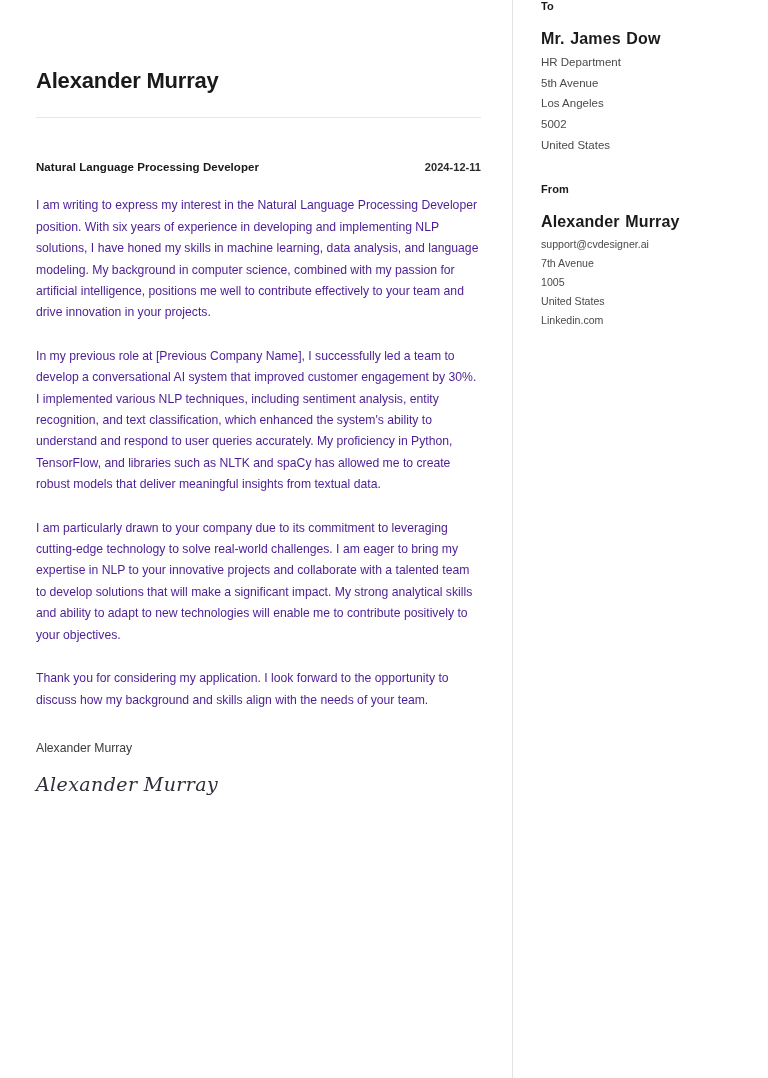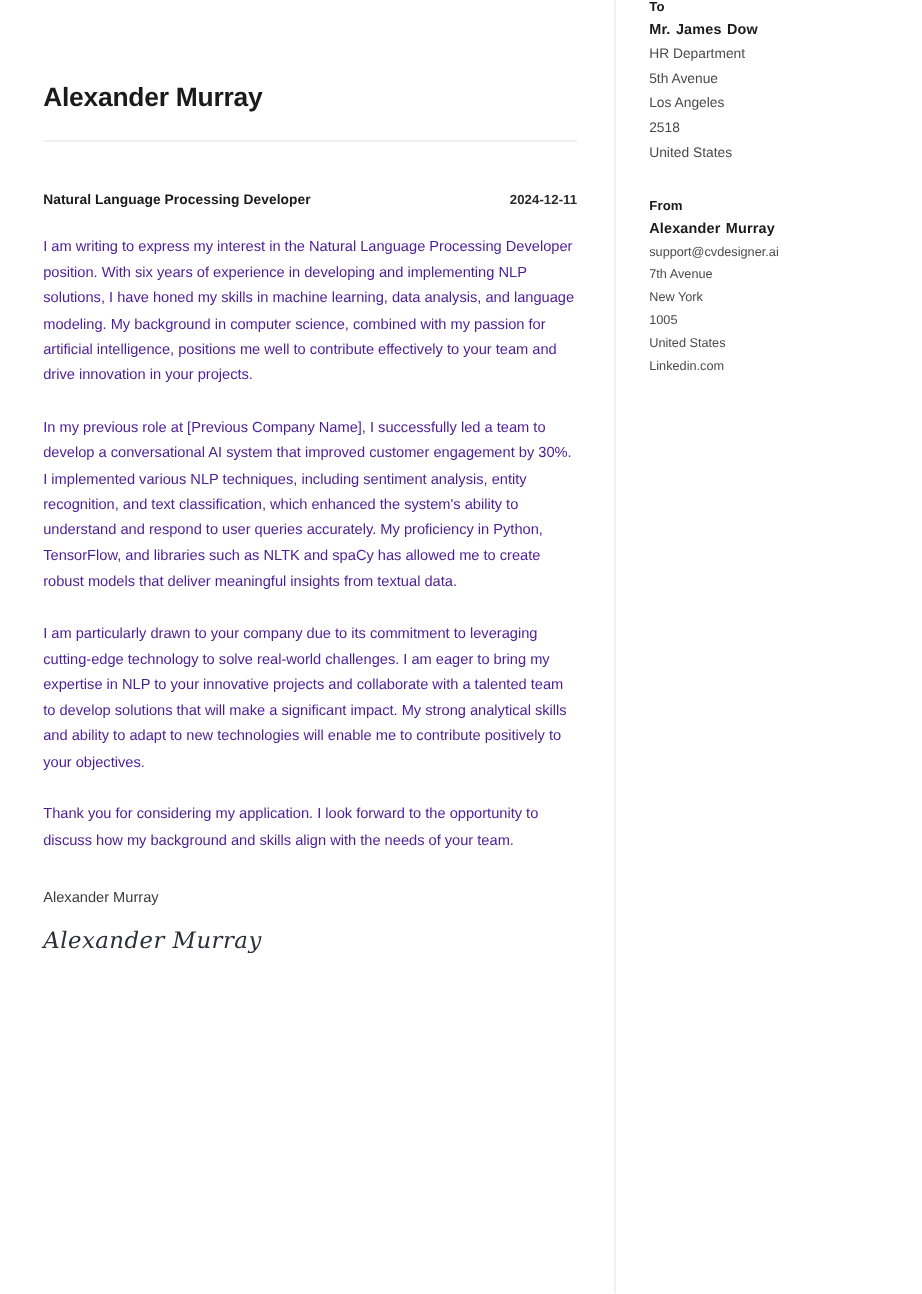--- a/index.html
+++ b/index.html
@@ -124,22 +124,22 @@
   .contact-section-label {
     font-size: 11px;
     font-weight: bold;
     color: #1a1a1a;
     letter-spacing: 0.1px;
   }
   .to-label { }
   .from-label { padding-top: 27px; }
 
   .contact-person {
-    margin-top: 5px;
-    font-size: 12px;
+    margin-top: 18px;
+    font-size: 16px;
     font-weight: bold;
     color: #1a1a1a;
     letter-spacing: 0.15px;
     word-spacing: 1px;
   }
 
   .contact-lines {
     margin-top: 4px;
   }
   .contact-line {
@@ -189,31 +189,30 @@
   <div class="contact">
 
     <div class="contact-section-label to-label">To</div>
 
     <div class="contact-person">Mr. James Dow</div>
 
     <div class="contact-lines">
       <div class="contact-line">HR Department</div>
       <div class="contact-line">5th Avenue</div>
       <div class="contact-line">Los Angeles</div>
-      <div class="contact-line">2518</div>
+      <div class="contact-line">5002</div>
       <div class="contact-line">United States</div>
     </div>
 
     <div class="contact-section-label from-label">From</div>
 
     <div class="contact-person">Alexander Murray</div>
 
     <div class="contact-lines">
       <div class="contact-line small">support@cvdesigner.ai</div>
       <div class="contact-line small">7th Avenue</div>
-      <div class="contact-line small">New York</div>
       <div class="contact-line small">1005</div>
       <div class="contact-line small">United States</div>
       <div class="contact-line small">Linkedin.com</div>
     </div>
   </div>
 
 </div>
 
 </body></html>

